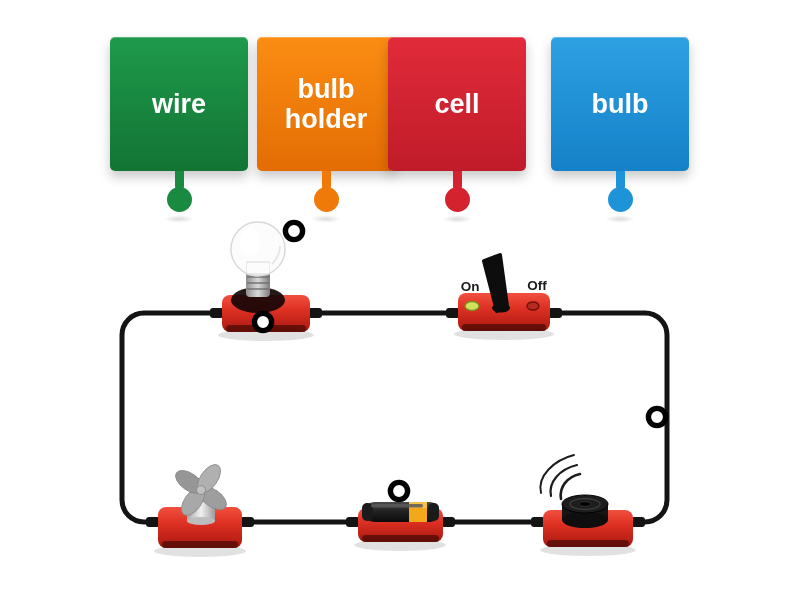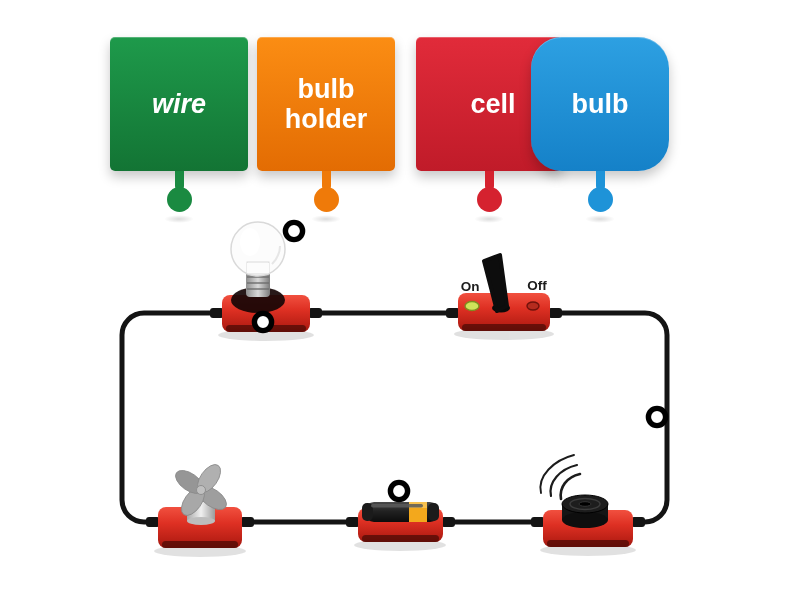--- a/index.html
+++ b/index.html
@@ -9,24 +9,24 @@
   }
   
   .tile{
     position:absolute;top:37px;width:138px;height:134px;border-radius:5px;
     display:flex;align-items:center;justify-content:center;text-align:center;
     color:#fff;font-weight:bold;font-size:27px;line-height:1.12;
     box-shadow:inset 0 1px 0 rgba(255,255,255,.25), 0 6px 12px rgba(0,0,0,.22);
     cursor:grab;
   }
   .tile .lbl{padding:0 6px;}
-  .t-green {left:110px;background:linear-gradient(180deg,#1e9a4b,#137434);font-style:italic;}
+  .t-green {left:110px;background:linear-gradient(180deg,#1e9a4b,#137434);}
   .t-orange{left:257px;background:linear-gradient(180deg,#fb8d13,#e36c03);text-align:center;}
-  .t-red   {left:416px;background:linear-gradient(180deg,#e12b3a,#c01b29);padding-left:8px;}
-  .t-blue  {left:531px;background:linear-gradient(180deg,#2da0e2,#1581c8);border-radius:31px;}
+  .t-red   {left:388px;background:linear-gradient(180deg,#e12b3a,#c01b29);}
+  .t-blue  {left:551px;background:linear-gradient(180deg,#2da0e2,#1581c8);}
   .pin{position:absolute;top:134px;left:0;right:0;height:86px;display:flex;
        flex-direction:column;align-items:center;}
   .pin-stem{width:9px;height:19px;border-radius:0 0 4px 4px;}
   .pin-dot{width:25px;height:25px;border-radius:50%;margin-top:-3px;}
   .pin-shadow{width:30px;height:8px;border-radius:50%;margin-top:3px;
       background:radial-gradient(ellipse at center, rgba(0,0,0,.14), rgba(0,0,0,0) 70%);}
   .c-green .pin-stem,.c-green .pin-dot{background:#1a8a41;}
   .c-orange .pin-stem,.c-orange .pin-dot{background:#ef7a09;}
   .c-red .pin-stem,.c-red .pin-dot{background:#d5222f;}
   .c-blue .pin-stem,.c-blue .pin-dot{background:#1e93d8;}

